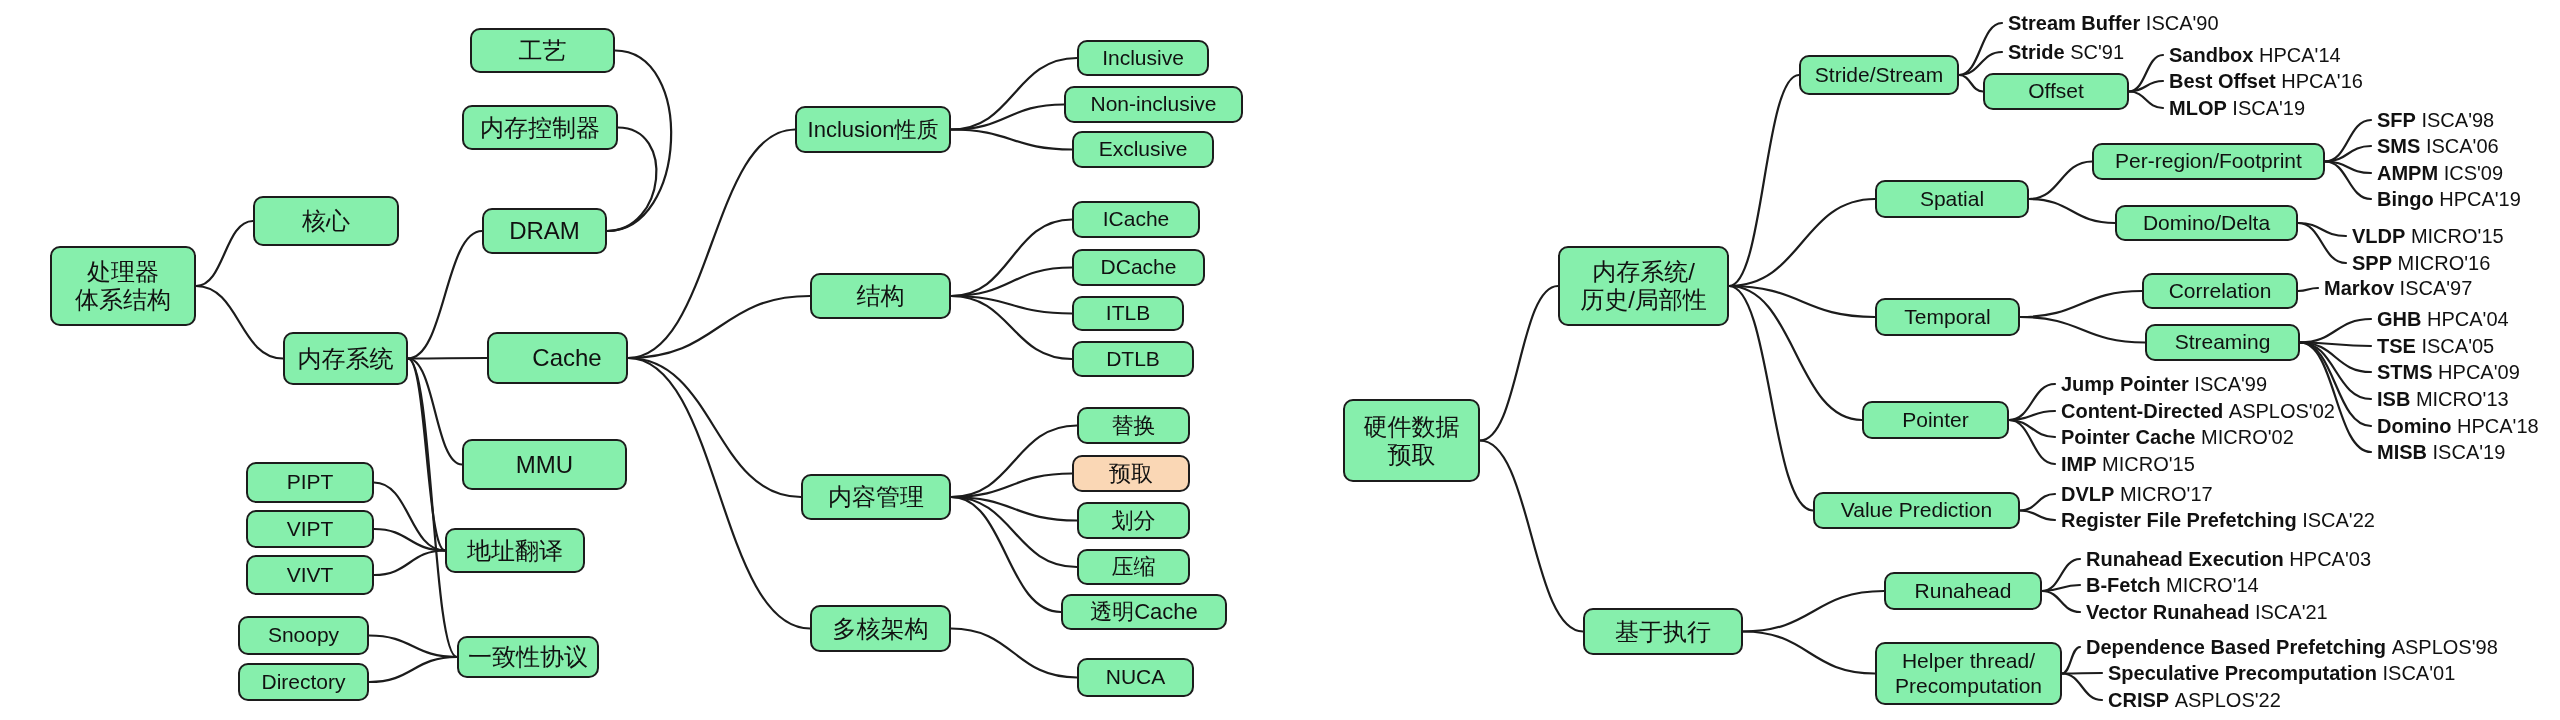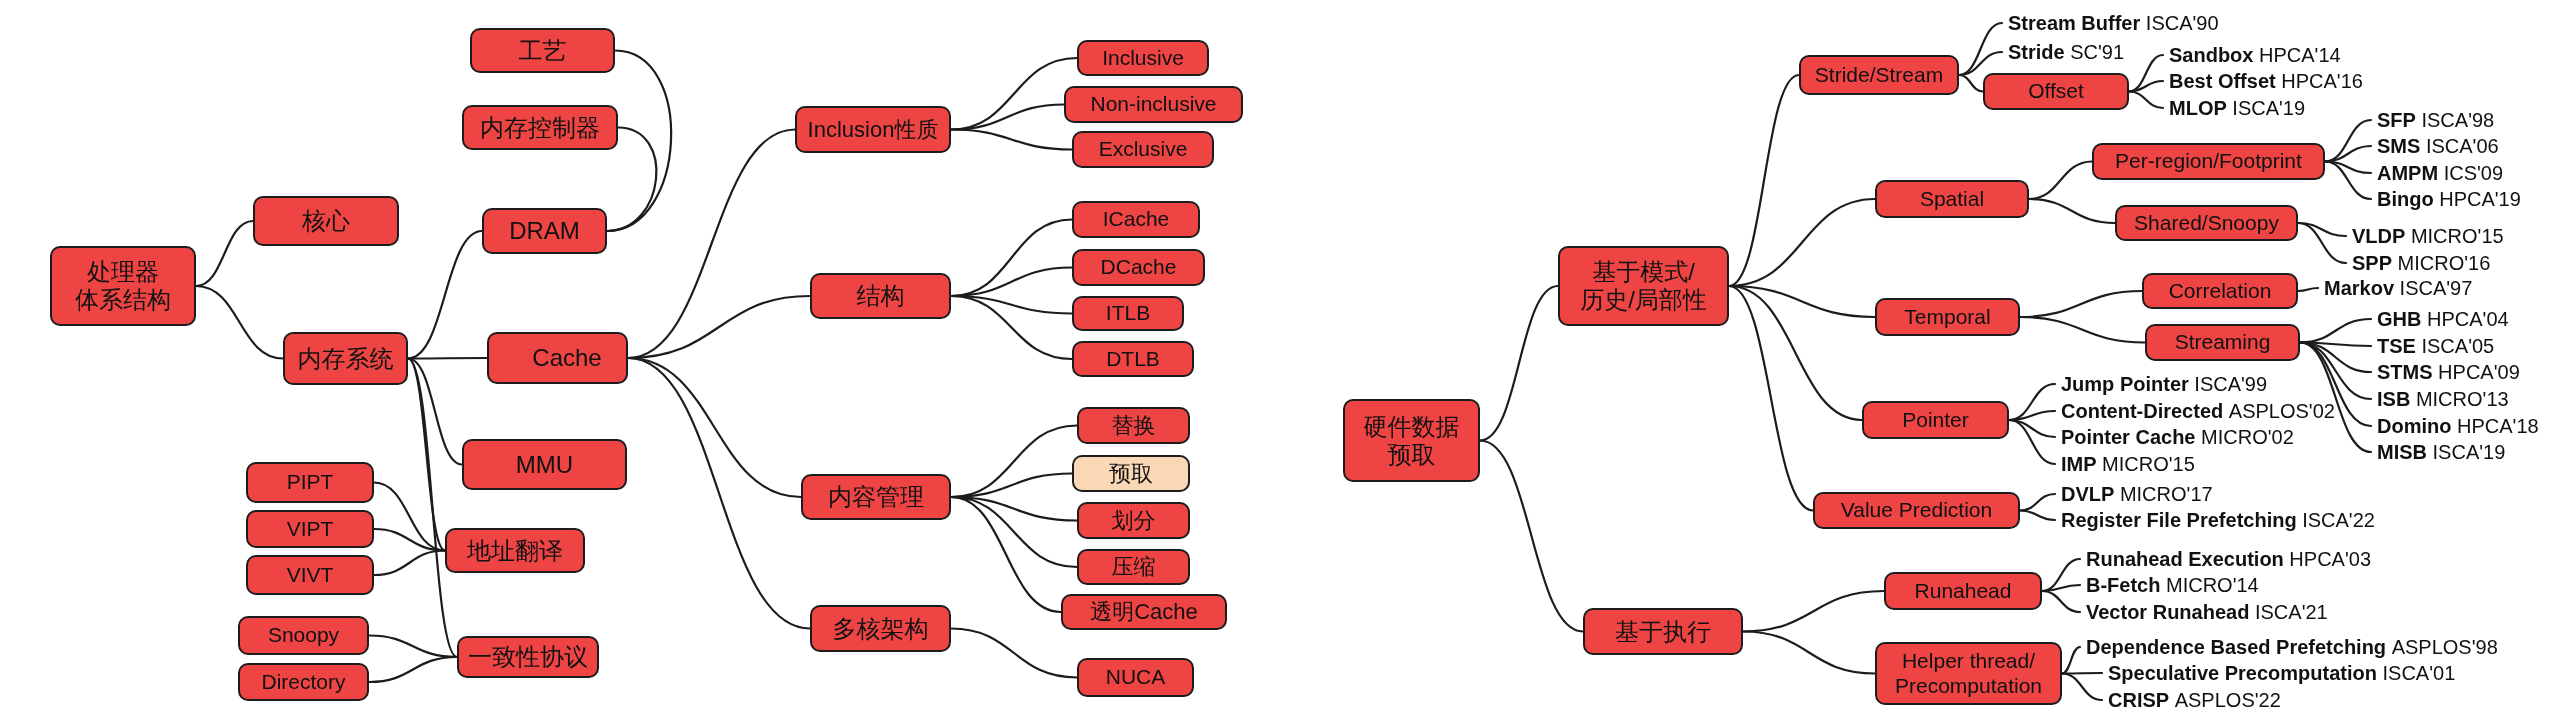--- a/index.html
+++ b/index.html
@@ -4,21 +4,21 @@
 <style>
   html,body{margin:0;padding:0;background:#ffffff;}
   #stage{
     position:relative;width:2560px;height:720px;background:#ffffff;
     font-family:"Liberation Sans","DejaVu Sans",sans-serif;overflow:hidden;color:#111;
   }
   #edges{position:absolute;left:0;top:0;width:2560px;height:720px;}
   #edges path{fill:none;stroke:var(--stroke,#1c1c1c);stroke-width:2.2;stroke-linecap:round;}
   .node{
     position:absolute;display:flex;flex-direction:column;align-items:center;justify-content:center;
-    background:#ef4444;border:2.2px solid var(--stroke,#1c1c1c);border-radius:10px;
+    background:#86efac;border:2.2px solid var(--stroke,#1c1c1c);border-radius:10px;
     box-sizing:border-box;line-height:1.16;text-align:center;font-size:21px;padding:2px 6px;
     white-space:nowrap;
   }
   .node.hl{background:var(--hl,#fad7b5);}
   .leaf{position:absolute;transform:translateY(-50%);white-space:nowrap;font-size:20px;}
   .leaf .b{font-weight:700;}
 </style>
 </head>
 <body>
 
@@ -195,40 +195,40 @@
       <div>多核架构</div>
     </div>
     <div class="node" style="left: 1077px; top: 658px; width: 117px; height: 39px; font-size: 21px;">
       <div>NUCA</div>
     </div>
     <div class="node" style="left: 1343px; top: 399px; width: 137px; height: 83px; font-size: 24px;">
       <div>硬件数据</div>
       <div>预取</div>
     </div>
     <div class="node" style="left: 1558px; top: 246px; width: 171px; height: 80px; font-size: 24px;">
-      <div>基于模式/</div>
+      <div>内存系统/</div>
       <div>历史/局部性</div>
     </div>
     <div class="node" style="left: 1583px; top: 608px; width: 160px; height: 47px; font-size: 24px;">
       <div>基于执行</div>
     </div>
     <div class="node" style="left: 1799px; top: 55px; width: 160px; height: 40px; font-size: 21px;">
       <div>Stride/Stream</div>
     </div>
     <div class="node" style="left: 1983px; top: 73px; width: 146px; height: 37px; font-size: 21px;">
       <div>Offset</div>
     </div>
     <div class="node" style="left: 1875px; top: 180px; width: 154px; height: 38px; font-size: 21px;">
       <div>Spatial</div>
     </div>
     <div class="node" style="left: 2092px; top: 143px; width: 233px; height: 37px; font-size: 21px;">
       <div>Per-region/Footprint</div>
     </div>
     <div class="node" style="left: 2115px; top: 205px; width: 183px; height: 36px; font-size: 21px;">
-      <div>Shared/Snoopy</div>
+      <div>Domino/Delta</div>
     </div>
     <div class="node" style="left: 1875px; top: 298px; width: 145px; height: 38px; font-size: 21px; text-align: right;">
       <div>Temporal</div>
     </div>
     <div class="node" style="left: 2142px; top: 273px; width: 156px; height: 36px; font-size: 21px;">
       <div>Correlation</div>
     </div>
     <div class="node" style="left: 2145px; top: 324px; width: 155px; height: 37px; font-size: 21px;">
       <div>Streaming</div>
     </div>

